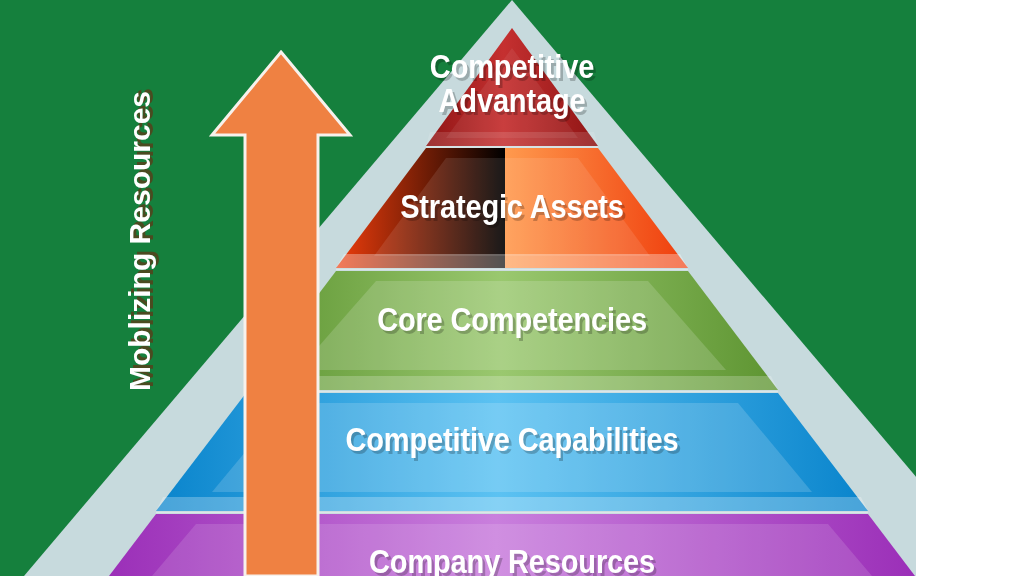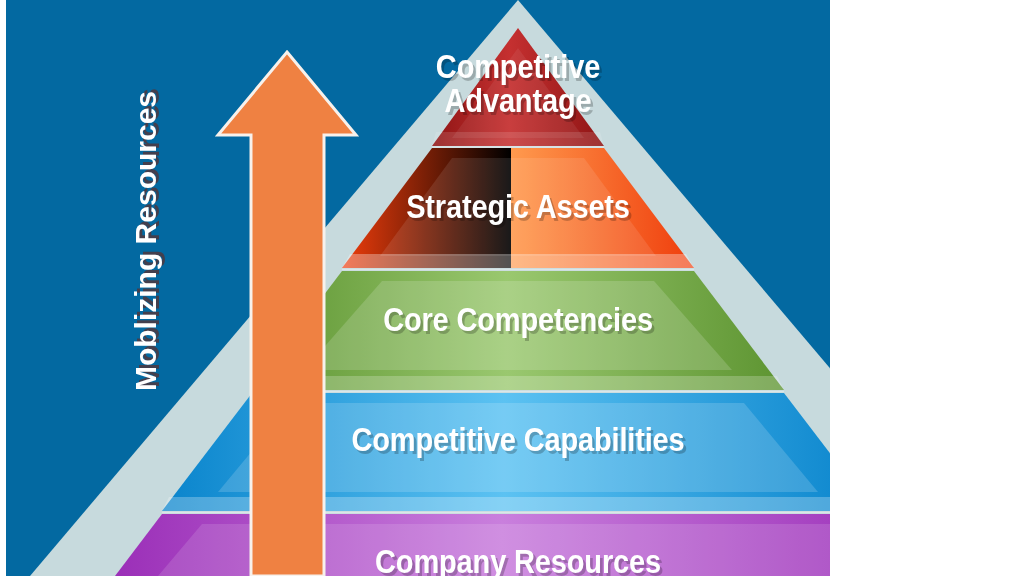--- a/index.html
+++ b/index.html
@@ -6,24 +6,23 @@
 
   html, body {
     width:1024px; height:576px;
     overflow:hidden;
     background:#ffffff;
     font-family:"Liberation Sans", sans-serif;
   }
 
   #stage {
     position:relative;
-    width:824px; height:576px;
-    background:#0369a1;
+    width:916px; height:576px;
+    background:#15803d;
     overflow:hidden;
-    margin-left:6px;
   }
 
   #stage svg.layer {
     position:absolute;
     top:0; left:0;
     width:1024px; height:576px;
   }
 
   
   .tier-label {

